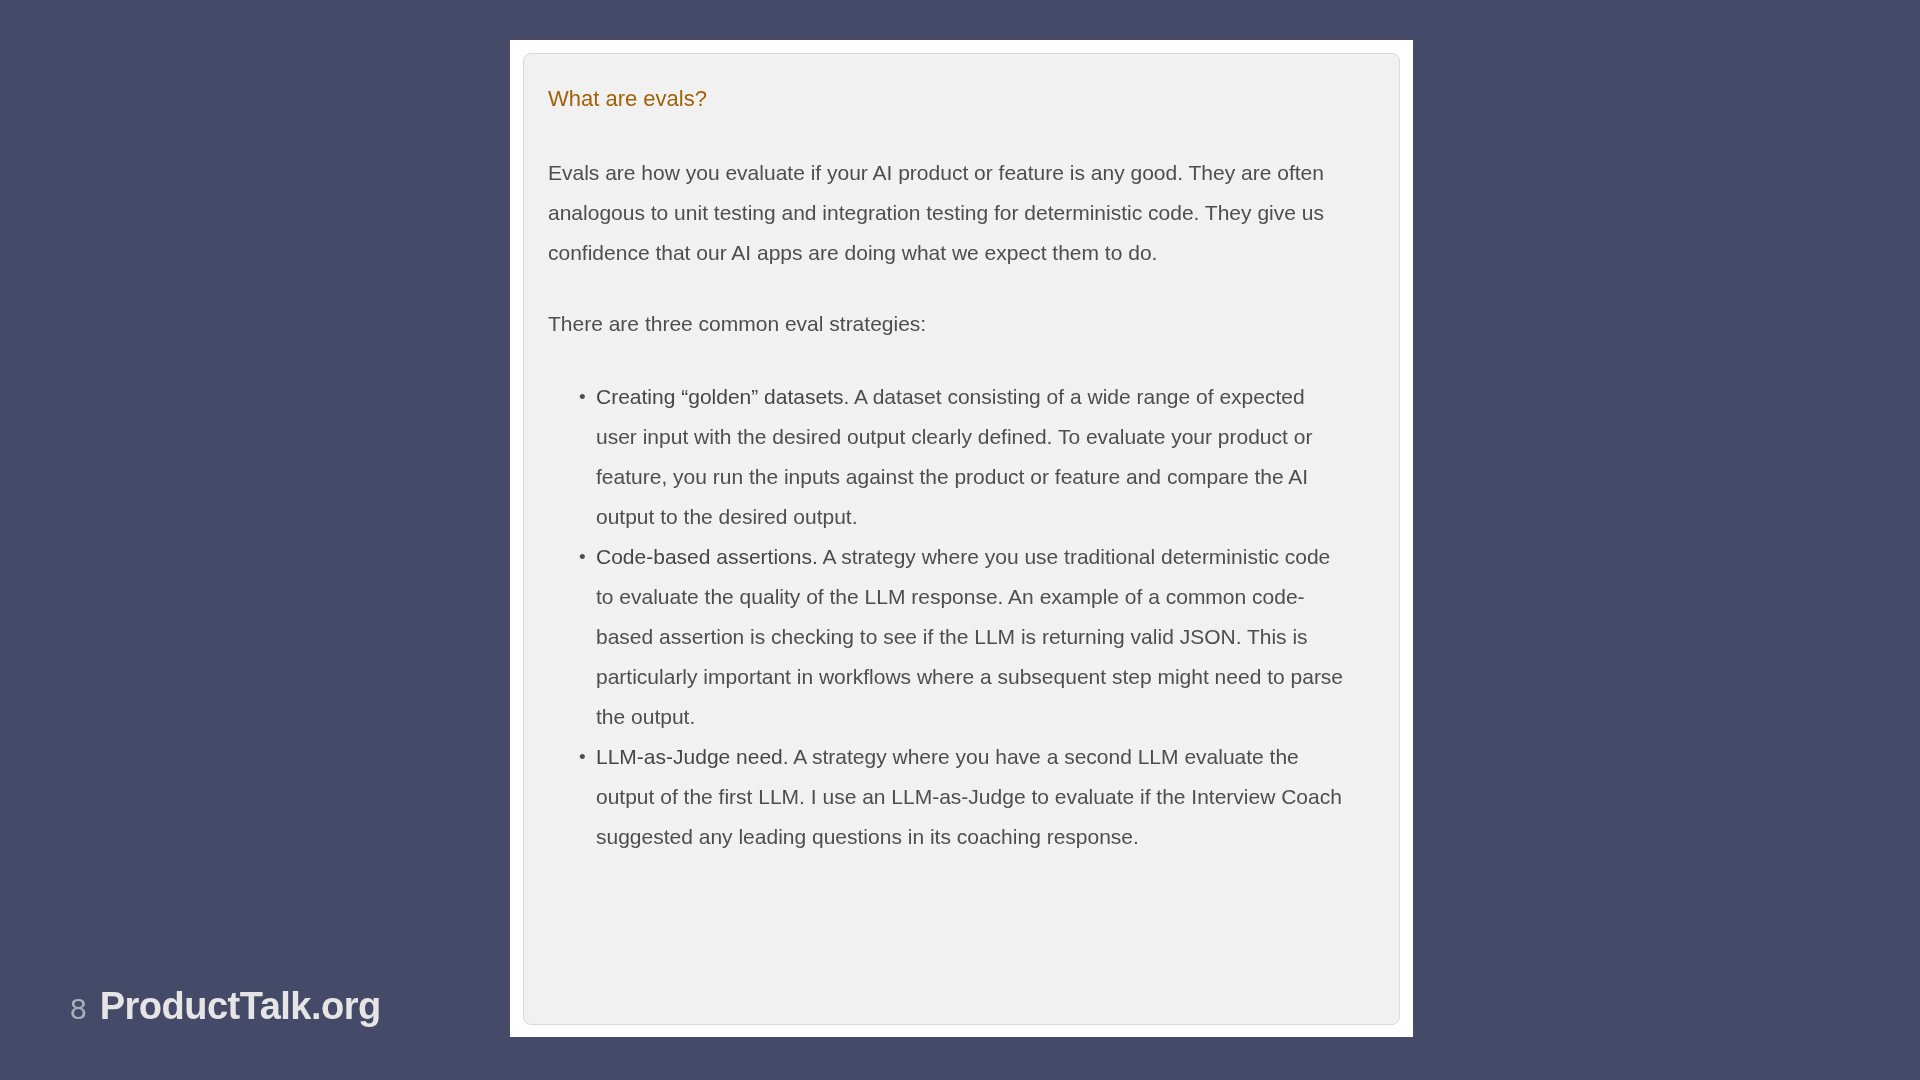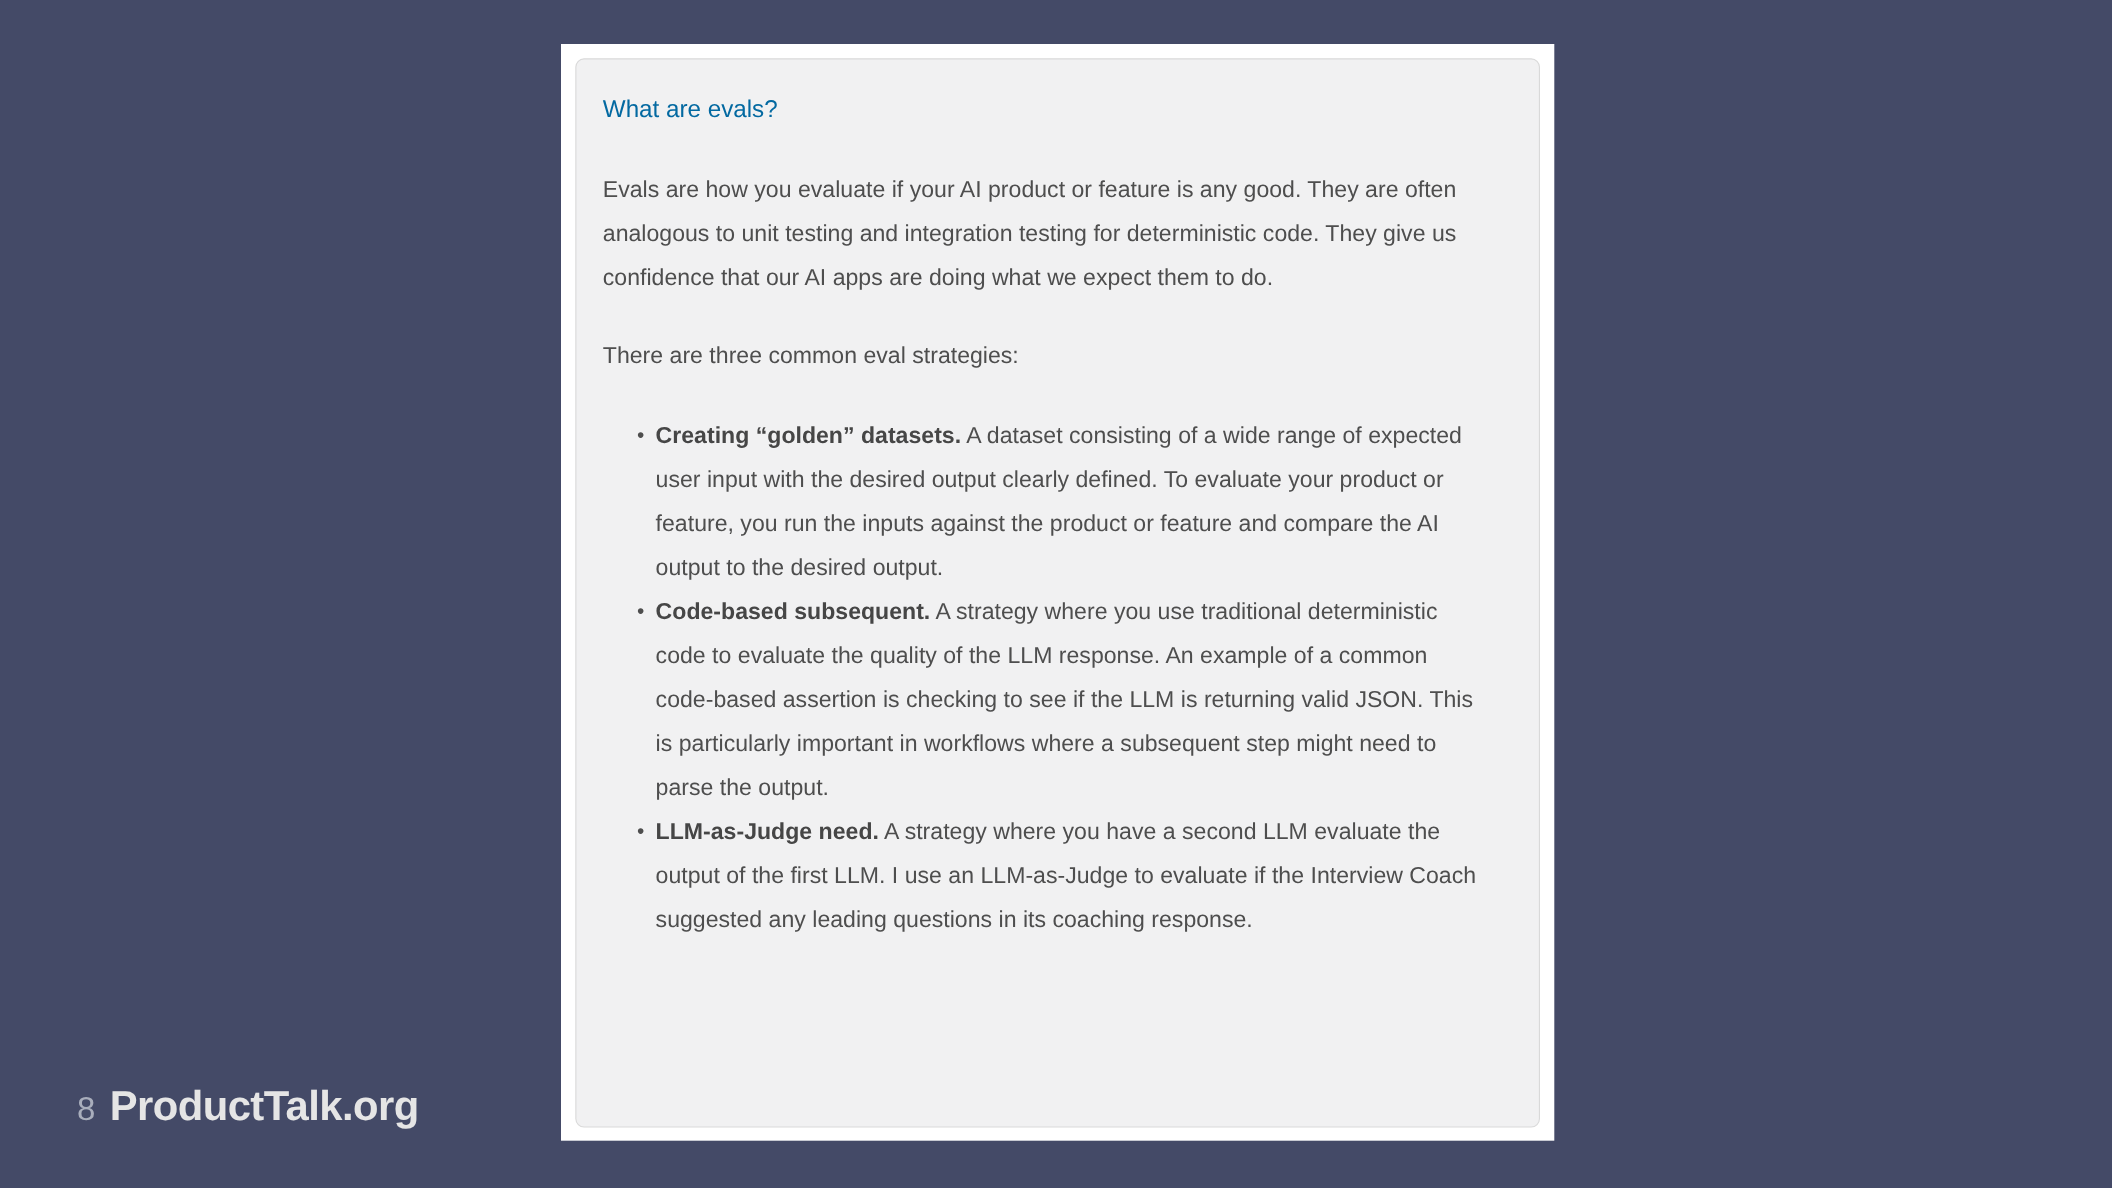--- a/index.html
+++ b/index.html
@@ -39,42 +39,42 @@
   }
   .panel, .panel * {
     font-size: 21px;
     line-height: 40px;
     color: #4e4e4e;
   }
   .heading {
     margin: 0 0 34px 0;
     font-size: 22px;
     font-weight: 400;
-    color: #0369a1;
+    color: #a16207;
   }
   .para { margin: 0 0 31px 0; }
   .lead { margin: 0 0 33px 0; }
   .conclusion { margin: 0; }
   ul.strategies {
     list-style: none;
     margin: 0 0 32px 0;
     padding: 0 0 0 48px;
   }
   ul.strategies li {
     position: relative;
     margin: 0;
   }
   ul.strategies .bullet {
     position: absolute;
     left: -17px;
     top: 0;
     font-size: 19px;
   }
   ul.strategies strong {
-    font-weight: 700;
+    font-weight: 400;
     color: #464646;
     text-align: center;
   }
   .footer {
     position: absolute;
     left: 70px;
     top: 985px;
     display: flex;
     align-items: baseline;
     gap: 13px;
@@ -106,21 +106,21 @@
       <p class="para lead">There are three common eval strategies:</p>
 
       <ul class="strategies">
         <li>
           <span class="bullet">•</span>
           <strong>Creating “golden” datasets.</strong>
           <span>A dataset consisting of a wide range of expected user input with the desired output clearly defined. To evaluate your product or feature, you run the inputs against the product or feature and compare the AI output to the desired output.</span>
         </li>
         <li>
           <span class="bullet">•</span>
-          <strong>Code-based subsequent.</strong>
+          <strong>Code-based assertions.</strong>
           <span>A strategy where you use traditional deterministic code to evaluate the quality of the LLM response. An example of a common code-based assertion is checking to see if the LLM is returning valid JSON. This is particularly important in workflows where a subsequent step might need to parse the output.</span>
         </li>
         <li>
           <span class="bullet">•</span>
           <strong>LLM-as-Judge need.</strong>
           <span>A strategy where you have a second LLM evaluate the output of the first LLM. I use an LLM-as-Judge to evaluate if the Interview Coach suggested any leading questions in its coaching response.</span>
         </li>
       </ul>
 
 

